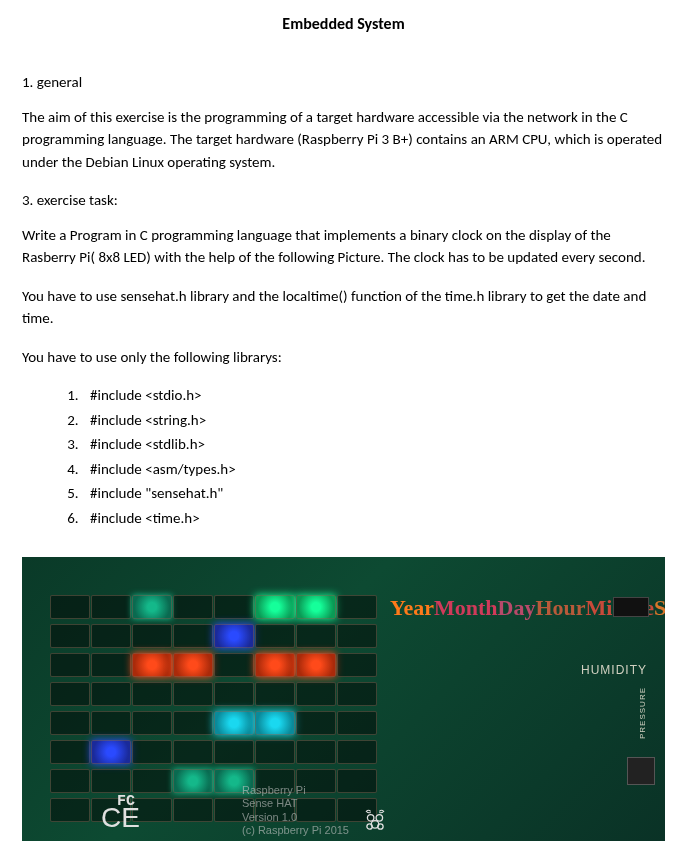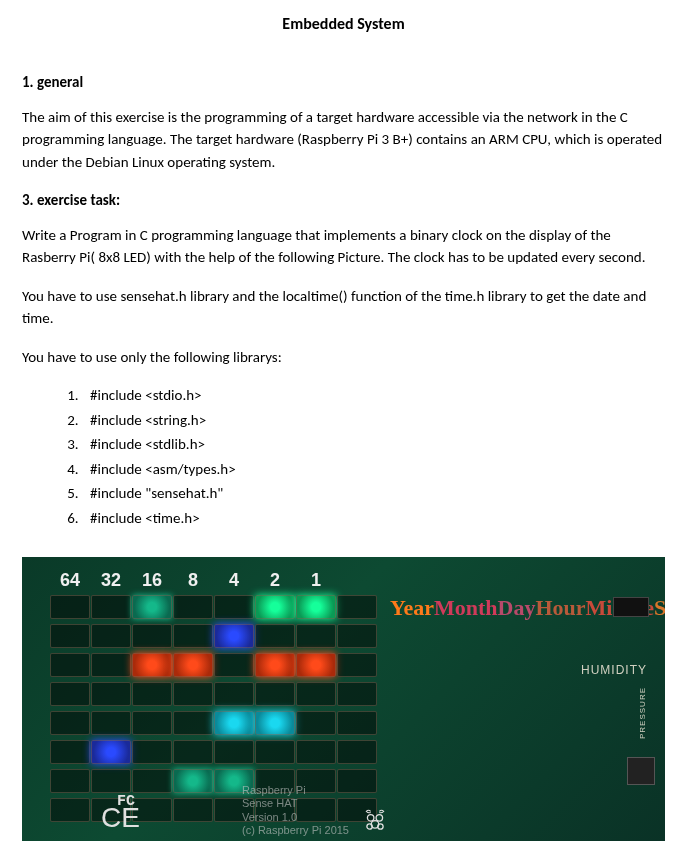--- a/index.html
+++ b/index.html
@@ -16,21 +16,21 @@
       font-size: 15px;
       line-height: 1.5;
     }
     .doc-title {
       text-align: center;
       font-weight: bold;
       font-size: 16px;
       margin-bottom: 35px;
     }
     .section-heading {
-      font-weight: bold;
+      font-weight: normal;
       font-size: 15px;
       margin-bottom: 12px;
     }
     .para {
       margin-bottom: 16px;
     }
     .lib-list {
       list-style: decimal;
       padding-left: 60px;
       margin-bottom: 28px;
@@ -208,30 +208,20 @@
 <ol class="lib-list">
   <li>#include &lt;stdio.h&gt;</li>
   <li>#include &lt;string.h&gt;</li>
   <li>#include &lt;stdlib.h&gt;</li>
   <li>#include &lt;asm/types.h&gt;</li>
   <li>#include "sensehat.h"</li>
   <li>#include &lt;time.h&gt;</li>
 </ol>
 
 <div class="board-image">
-  <div class="header-numbers">
-    <div class="header-num">64</div>
-    <div class="header-num">32</div>
-    <div class="header-num">16</div>
-    <div class="header-num">8</div>
-    <div class="header-num">4</div>
-    <div class="header-num">2</div>
-    <div class="header-num">1</div>
-    <div class="header-num"></div>
-  </div>
 
   <div class="led-grid" id="led-grid">
       <div class="led-cell "></div>
       <div class="led-cell "></div>
       <div class="led-cell on-teal"></div>
       <div class="led-cell "></div>
       <div class="led-cell "></div>
       <div class="led-cell on-green"></div>
       <div class="led-cell on-green"></div>
       <div class="led-cell "></div>

